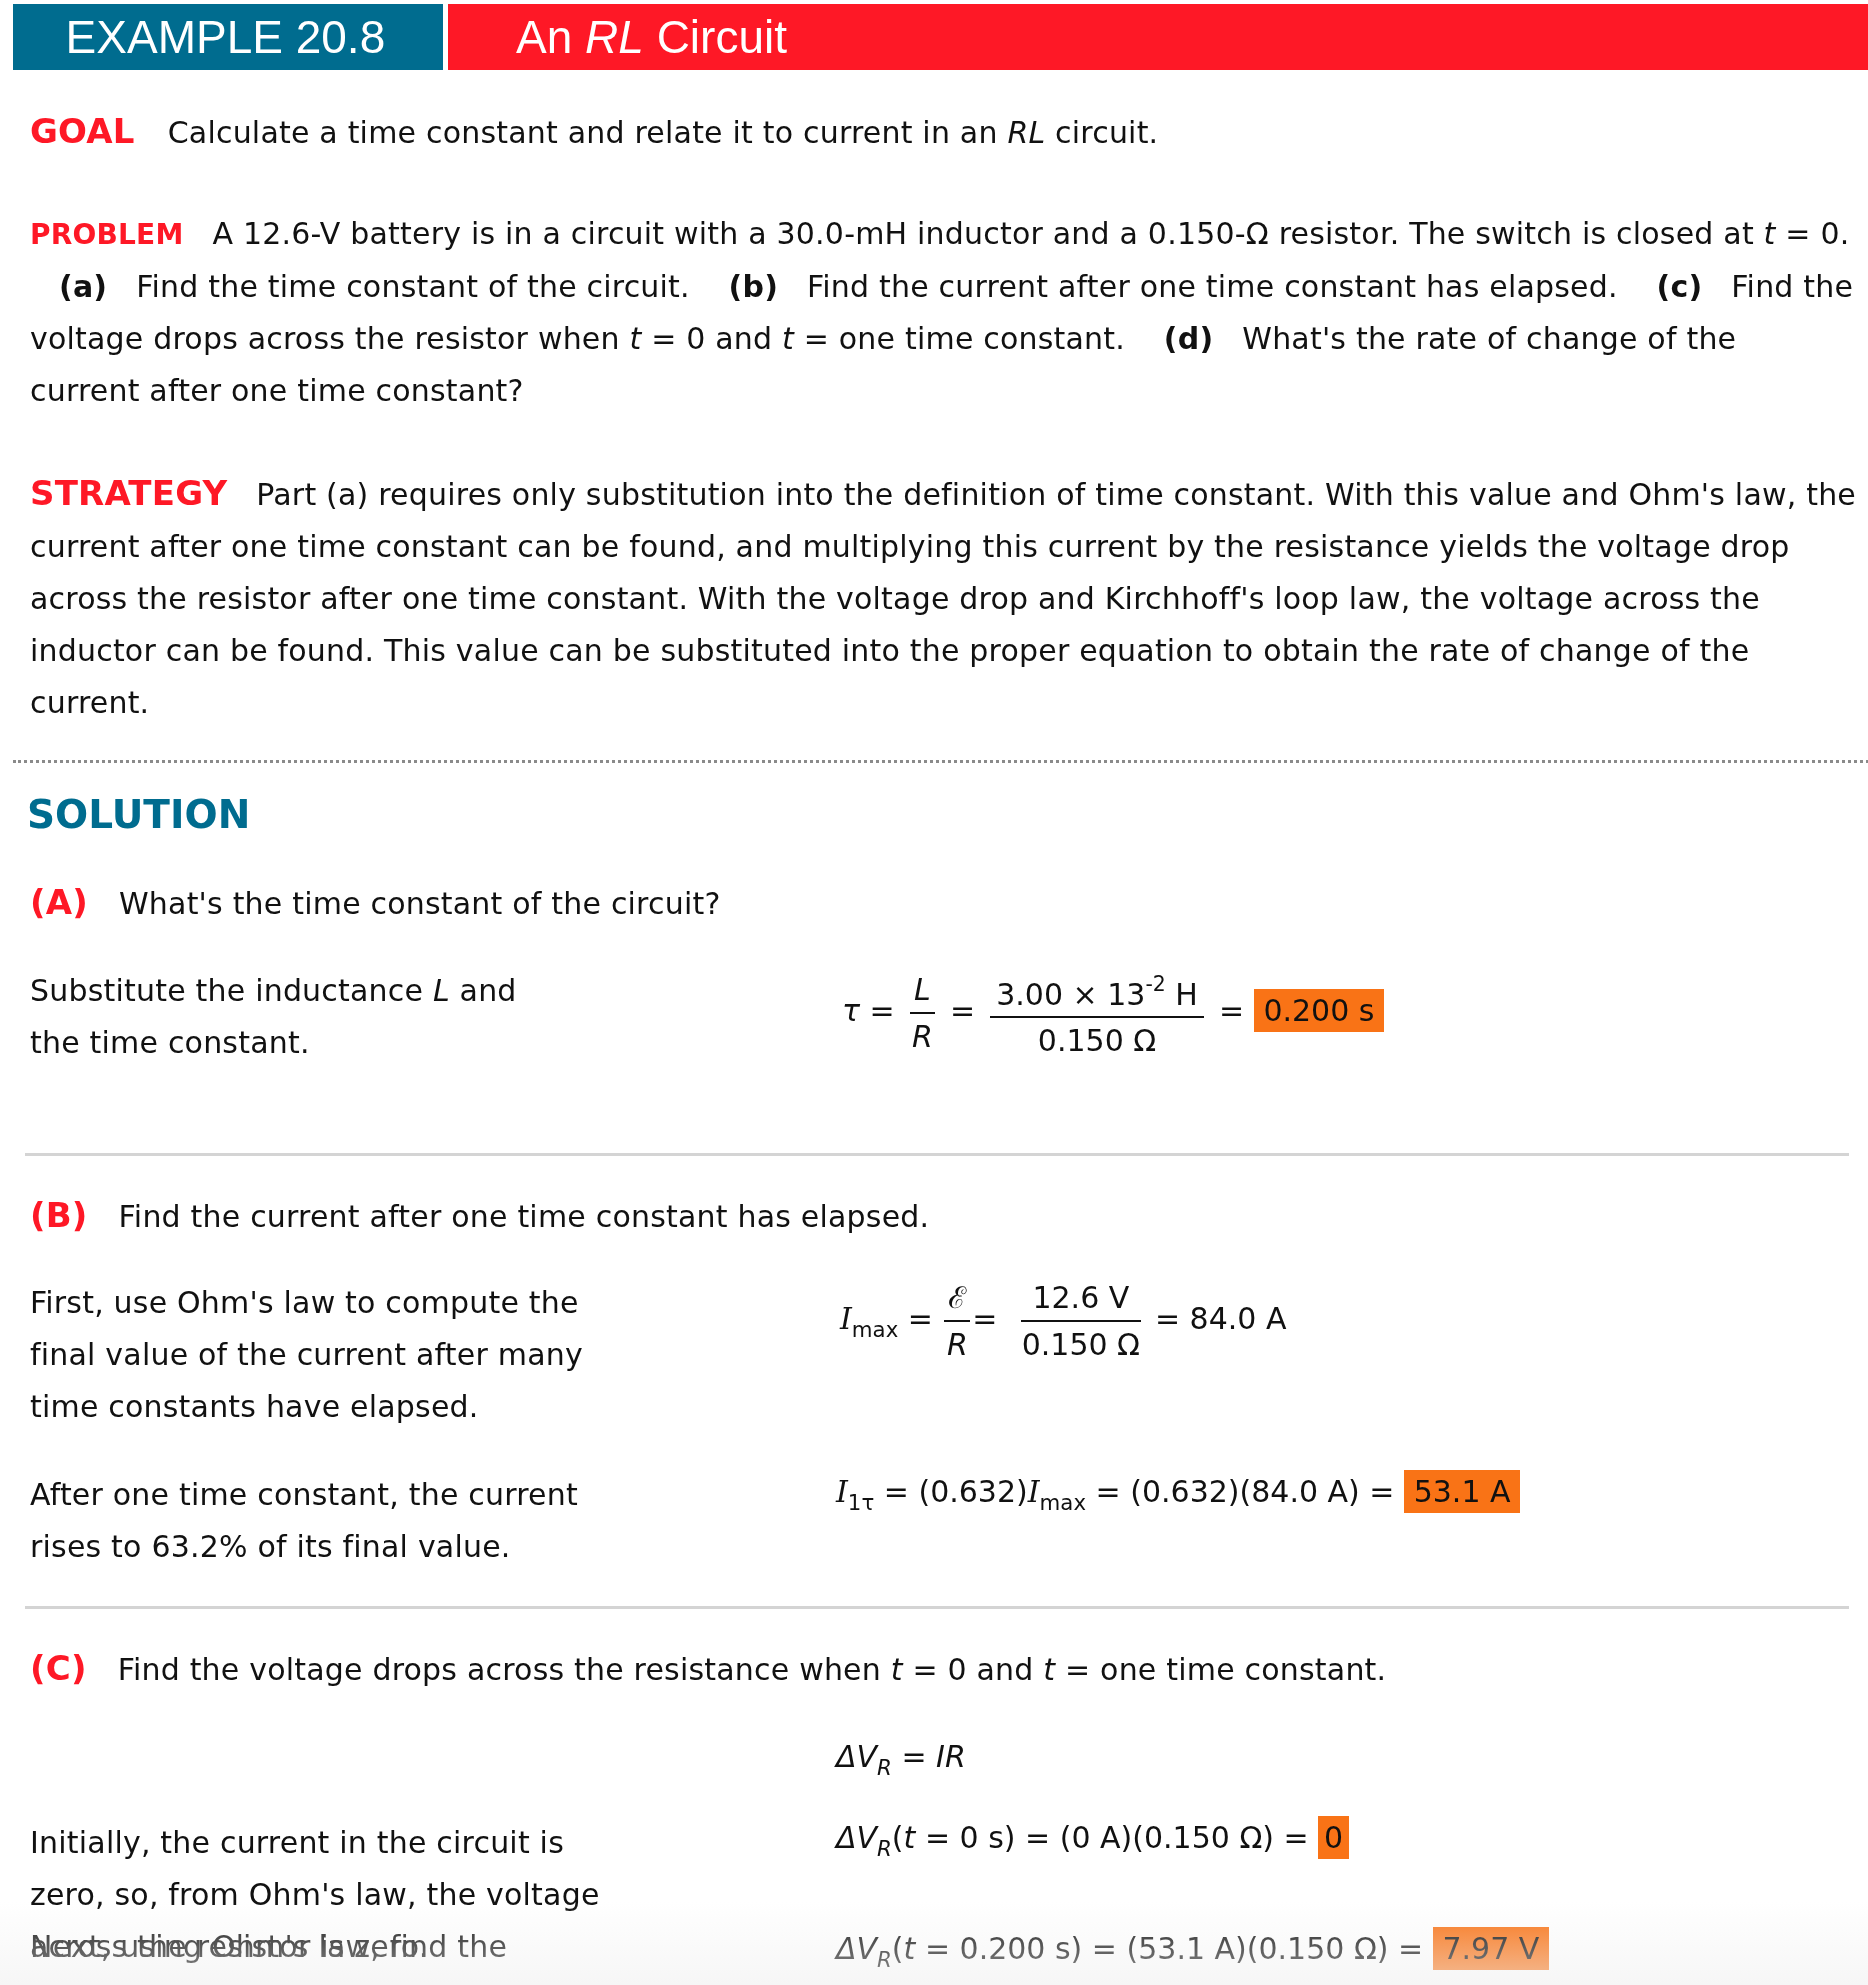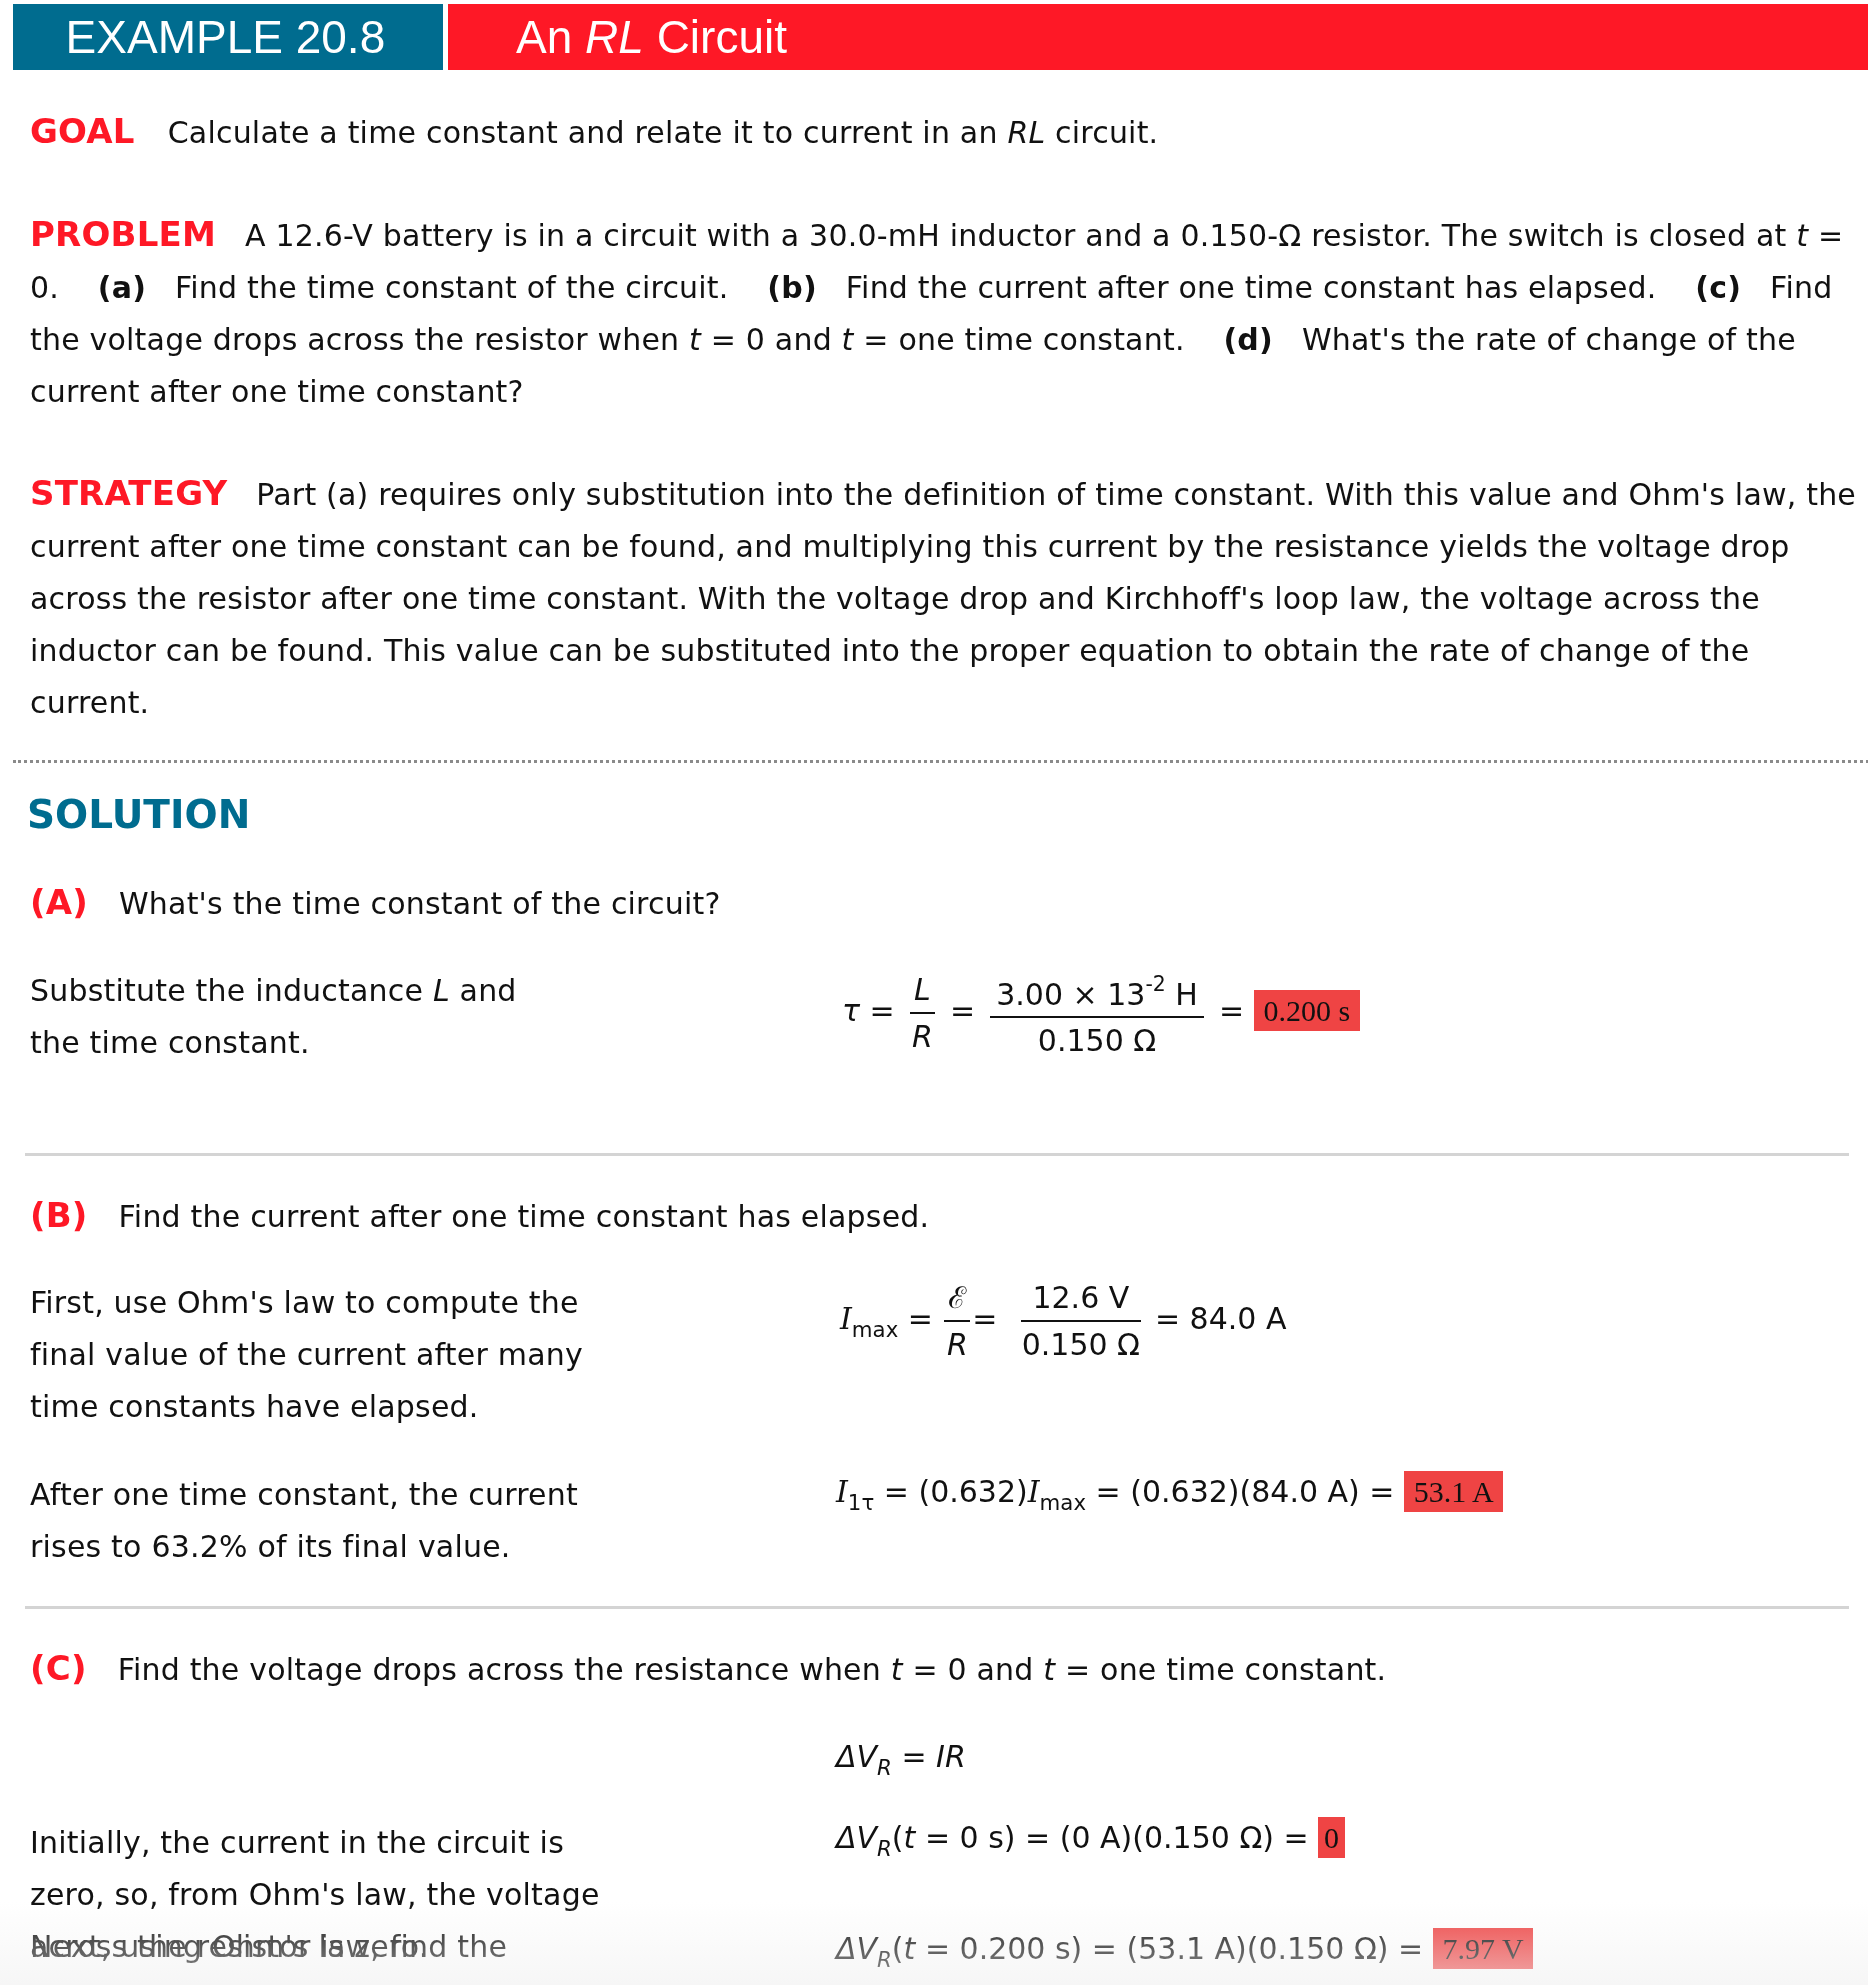--- a/index.html
+++ b/index.html
@@ -22,42 +22,42 @@
 
   .para { left: 30px; width: 1815px; }
   .dotted { left: 12.6px; top: 760px; width: 1856px; border-top: 3.9px dotted #8a8a8a; }
   .hr { left: 25px; width: 1824px; height: 2.9px; background: #d4d4d4; }
 
   .col-left { left: 30px; width: 679px; }
   .math { font-size: 30px; line-height: 39px; white-space: nowrap; }
   .frac { display: inline-flex; flex-direction: column; align-items: center; vertical-align: middle; margin: 0 5.8px; }
   .frac .num { padding: 0 3.9px 3.9px 3.9px; border-bottom: 2.9px solid #111; line-height: 37px; }
   .frac .den { padding-top: 3.9px; line-height: 37px; }
-  .hl { background: #ef4444; padding: 3.9px 9.7px; font-family: Liberation Serif, serif; }
+  .hl { background: #f97316; padding: 3.9px 9.7px; }
   sub { font-size: 21.3px; vertical-align: -7.8px; }
   sup { font-size: 20.4px; vertical-align: 13.6px; }
   .bottom-fade { left: 0; top: 1902px; width: 1869px; height: 83px;
     background: linear-gradient(to bottom, rgba(255,255,255,0), rgba(240,240,240,0.6)); pointer-events: none; }
 </style>
 </head>
 <body>
 
 <div class="abs hdr-left">
   <span>EXAMPLE 20.8</span>
 </div>
 <div class="abs hdr-right">
   <span style="white-space:pre">An </span><i>RL</i><span style="white-space:pre"> Circuit</span>
 </div>
 
 <div class="abs para txt" style="top:105px;">
   <span class="lbl-red" style="font-size:34px;">GOAL</span><span style="display:inline-block;width:33px"></span><span style="white-space:pre">Calculate a time constant and relate it to current in an </span><i>RL</i><span> circuit.</span>
 </div>
 
 <div class="abs para txt" style="top:208px; width:1824px;">
-  <span class="lbl-red" style="font-size:34px;">PROBLEM</span><span style="display:inline-block;width:29px"></span><span>A 12.6-V battery is in a circuit with a 30.0-mH inductor and a 0.150-Ω resistor. The switch is closed at </span><i>t</i><span> = 0.</span>
+  <span class="lbl-red" style="font-size:28px;">PROBLEM</span><span style="display:inline-block;width:29px"></span><span>A 12.6-V battery is in a circuit with a 30.0-mH inductor and a 0.150-Ω resistor. The switch is closed at </span><i>t</i><span> = 0.</span>
   <span style="display:inline-block;width:29px"></span><span class="part">(a)</span><span style="display:inline-block;width:29px"></span><span>Find the time constant of the circuit.</span>
   <span style="display:inline-block;width:29px"></span><span class="part">(b)</span><span style="display:inline-block;width:29px"></span><span>Find the current after one time constant has elapsed.</span>
   <span style="display:inline-block;width:29px"></span><span class="part">(c)</span><span style="display:inline-block;width:29px"></span><span>Find the voltage drops across the resistor when </span><i>t</i><span style="white-space:pre"> = 0 and </span><i>t</i><span> = one time constant.</span>
   <span style="display:inline-block;width:29px"></span><span class="part">(d)</span><span style="display:inline-block;width:29px"></span><span>What's the rate of change of the current after one time constant?</span>
 </div>
 
 <div class="abs para txt" style="top:467px; width:1829px;">
   <span class="lbl-red" style="font-size:34px;">STRATEGY</span><span style="display:inline-block;width:29px"></span><span>Part (a) requires only substitution into the definition of time constant. With this value and Ohm's law, the current after one time constant can be found, and multiplying this current by the resistance yields the voltage drop across the resistor after one time constant. With the voltage drop and Kirchhoff's loop law, the voltage across the inductor can be found. This value can be substituted into the proper equation to obtain the rate of change of the current.</span>
 </div>
 

